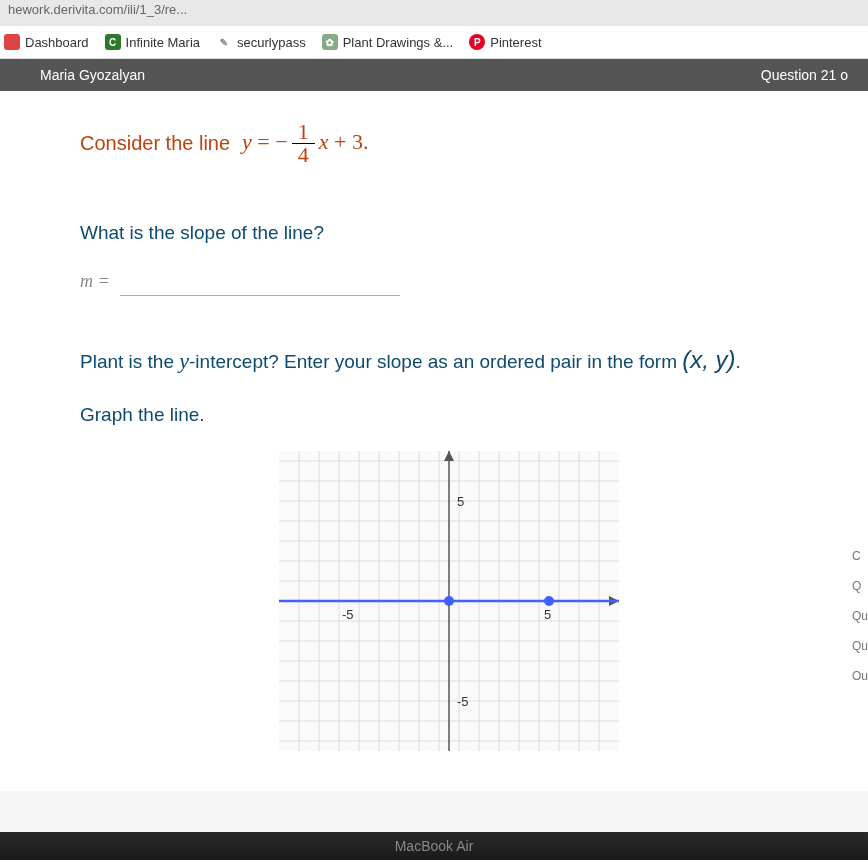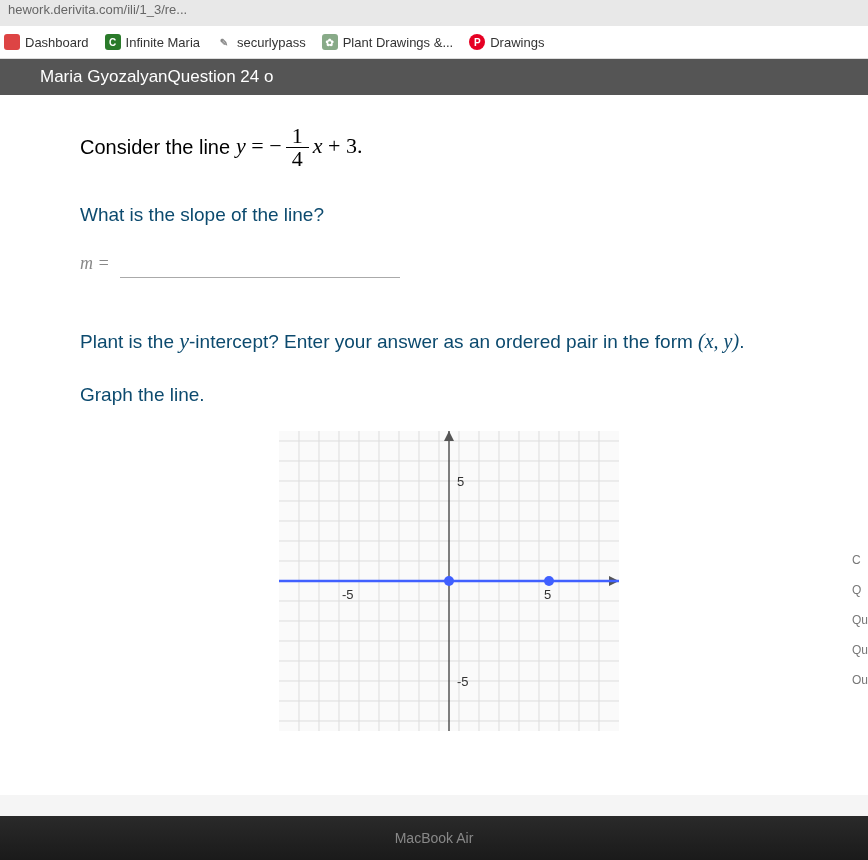--- a/index.html
+++ b/index.html
@@ -43,37 +43,38 @@
       align-items: center;
       justify-content: center;
       font-size: 10px;
       color: white;
       font-weight: bold;
     }
     .header-bar {
       background: #555;
       color: #fff;
       display: flex;
+      justify-content: space-between;
       align-items: center;
       padding: 8px 20px 8px 40px;
-      font-size: 17px;
+      font-size: 14px;
     }
     .content {
       background: #fff;
       padding: 30px 50px 0 80px;
       min-height: 700px;
       position: relative;
     }
     .line-prompt {
       font-size: 20px;
-      color: #000000;
-      margin-bottom: 34px;
-      display: flex;
-      align-items: center;
-      gap: 6px;
+      color: #c2410c;
+      margin-bottom: 56px;
+      display: flex;
+      align-items: center;
+      gap: 12px;
     }
     .math {
       font-family: "Times New Roman", serif;
       font-style: italic;
       font-size: 22px;
     }
     .frac {
       display: inline-flex;
       flex-direction: column;
       align-items: center;
@@ -123,21 +124,21 @@
       height: 300px;
       position: relative;
       background: #fafafa;
     }
     .dock {
       position: absolute;
       bottom: 0;
       left: 0;
       right: 0;
       background: linear-gradient(#2a2a2a, #1a1a1a);
-      height: 44px;
+      height: 28px;
       display: flex;
       justify-content: center;
       align-items: center;
       color: #888;
       font-size: 14px;
     }
     .side-nav {
       position: absolute;
       right: 0;
       top: 450px;
@@ -146,23 +147,23 @@
     }
     .side-nav-item {
       font-size: 12px;
       color: #777;
       padding: 8px 2px;
       text-align: left;
       overflow: hidden;
       white-space: nowrap;
     }
     .pair-math {
-      font-family: Liberation Serif, serif;
-      font-style: italic;
-      font-size: 20px;
+      font-family: Liberation Sans, sans-serif;
+      font-style: italic;
+      font-size: 24px;
     }
   </style>
 </head>
 <body>
 
 <div class="url-bar">
   <span>hework.derivita.com/ili/1_3/re...</span>
 </div>
 
 <div class="bookmarks">
@@ -177,27 +178,27 @@
   <div class="bookmark">
     <span class="bm-icon" style="background:transparent;color:#888">✎</span>
     <span>securlypass</span>
   </div>
   <div class="bookmark">
     <span class="bm-icon" style="background:#8a8;color:#fff">✿</span>
     <span>Plant Drawings &amp;...</span>
   </div>
   <div class="bookmark">
     <span class="bm-icon" style="background:#e60023;border-radius:50%">P</span>
-    <span>Drawings</span>
+    <span>Pinterest</span>
   </div>
 </div>
 
 <div class="header-bar">
   <span>Maria Gyozalyan</span>
-  <span>Question 24 o</span>
+  <span>Question 21 o</span>
 </div>
 
 <div class="content">
   <div class="line-prompt">
     <span>Consider the line</span>
     <span class="math">
       <span>y</span><span style="font-style:normal"> = </span><span style="font-style:normal">−</span><span class="frac">
           <span class="num">1</span>
           <span class="den">4</span>
         </span><span>x</span><span style="font-style:normal"> + 3.</span>
@@ -207,21 +208,21 @@
   <div class="question-section">
     <div class="question-text">What is the slope of the line?</div>
     <div class="input-row">
       <span class="input-label">m =</span>
       <input class="input-field" style="">
     </div>
   </div>
 
   <div class="question-section">
     <div class="question-text">
-      <span>Plant is the </span><span class="math">y</span><span>-intercept? Enter your answer as an ordered pair in the form </span><span class="pair-math">(x, y)</span><span>.</span>
+      <span>Plant is the </span><span class="math">y</span><span>-intercept? Enter your slope as an ordered pair in the form </span><span class="pair-math">(x, y)</span><span>.</span>
     </div>
   </div>
 
   <div class="question-section">
     <div class="question-text" style="font-weight:400">Graph the line.</div>
     <div class="graph-container">
       <div class="graph">
         <svg width="340" height="300">
           <g stroke="#ddd" stroke-width="1">
             <line x1="20" y1="0" x2="20" y2="300"></line>

